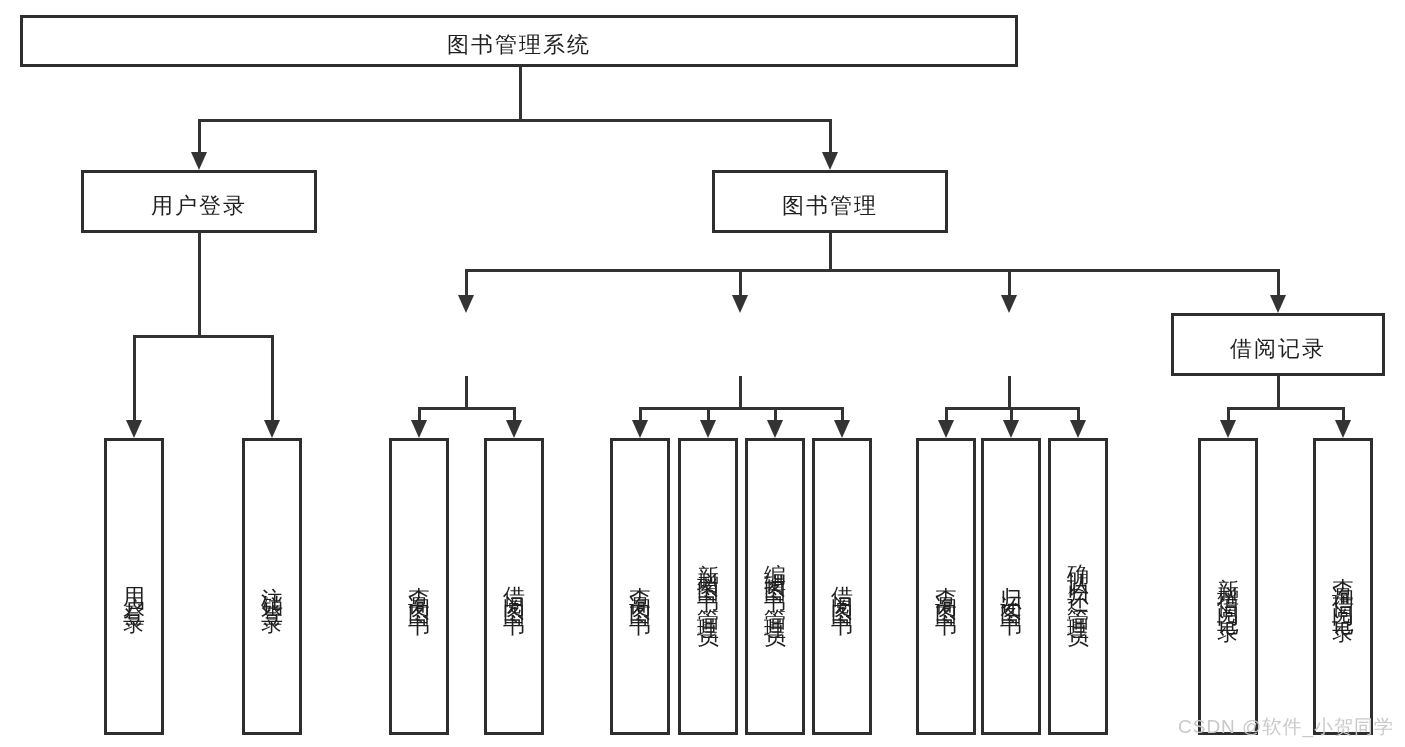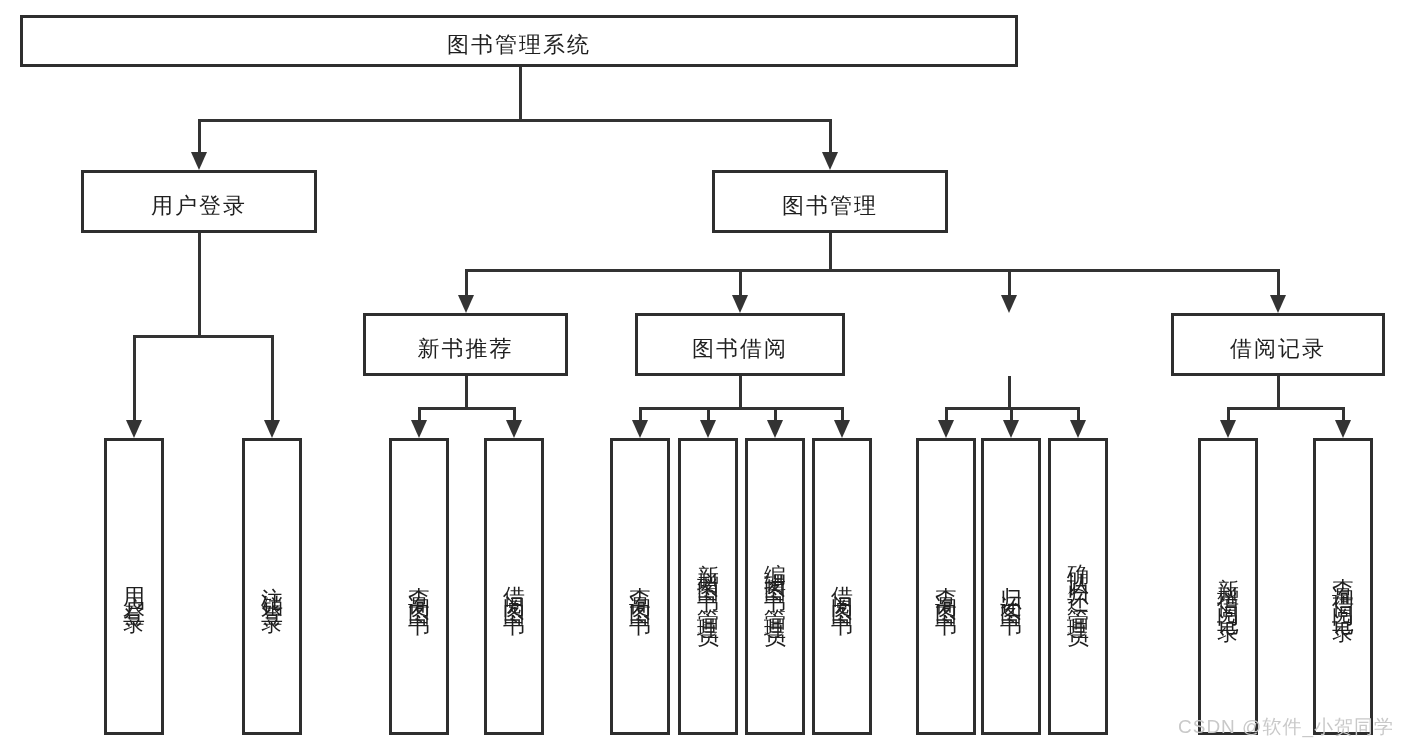--- a/index.html
+++ b/index.html
@@ -62,26 +62,20 @@
     <span class="hlabel">图书管理系统</span>
   </div>
 
   <div class="box" style="left:81px;top:170px;width:236px;height:63px">
     <span class="hlabel">用户登录</span>
   </div>
   <div class="box" style="left:712px;top:170px;width:236px;height:63px">
     <span class="hlabel">图书管理</span>
   </div>
 
-  <div class="box" style="left:363px;top:313px;width:205px;height:63px">
-    <span class="hlabel">新书推荐</span>
-  </div>
-  <div class="box" style="left:635px;top:313px;width:210px;height:63px">
-    <span class="hlabel">图书借阅</span>
-  </div>
   <div class="box" style="left:1171px;top:313px;width:214px;height:63px">
     <span class="hlabel">借阅记录</span>
   </div>
 
   <div class="box vbox" style="left:104px;top:438px;width:60px;height:297px">
     <span class="vlabel">用户登录</span>
   </div>
   <div class="box vbox" style="left:242px;top:438px;width:60px;height:297px">
     <span class="vlabel">注销登录</span>
   </div>

